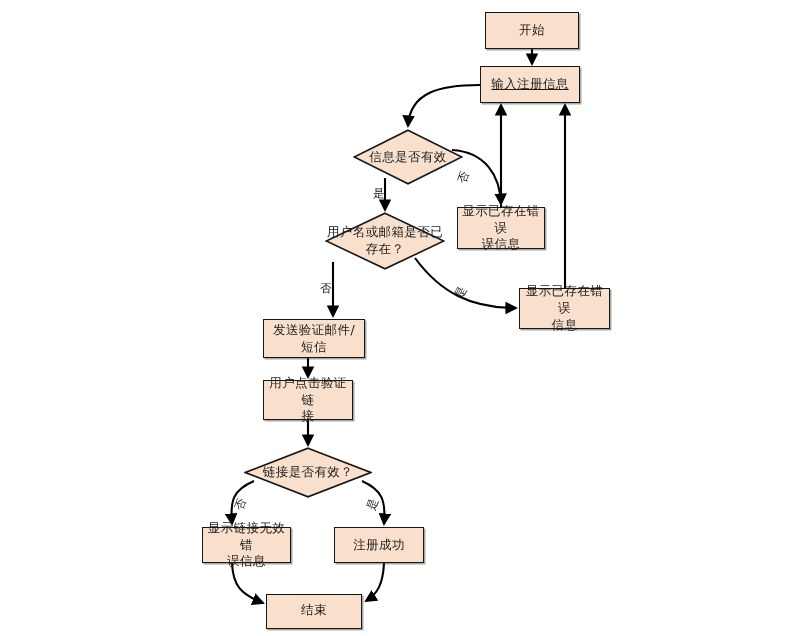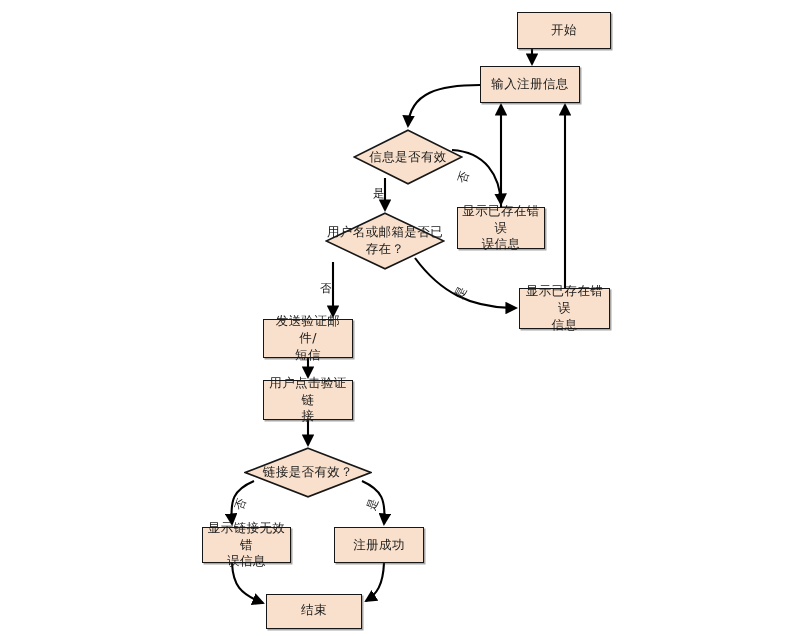--- a/index.html
+++ b/index.html
@@ -95,24 +95,24 @@
       <path d="M 565 288 L 565 105"></path>
       <path d="M 308 358 L 308 377"></path>
       <path d="M 308 420 L 308 445"></path>
       <path d="M 254 481 C 233 490 230 500 232 524"></path>
       <path d="M 362 481 C 382 490 386 500 384 524"></path>
       <path d="M 232 563 C 233 585 240 594 263 603"></path>
       <path d="M 384 563 C 383 585 377 594 366 601"></path>
     </g>
   </svg>
 
-<div class="node process" style="left: 485px; top: 12px; width: 94px; height: 37px; margin-left: 32px;">
+<div class="node process" style="left: 485px; top: 12px; width: 94px; height: 37px;">
       <span class="label">开始</span>
     </div>
-    <div class="node process" style="left: 480px; top: 66px; width: 100px; height: 37px;">
+    <div class="node process" style="left: 480px; top: 66px; width: 100px; height: 37px; text-decoration: underline;">
       <span class="label">输入注册信息</span>
     </div>
     <div class="node decision" style="left: 353px; top: 129px; width: 110px; height: 56px;">
       <svg class="dshape" viewBox="0 0 110 56" preserveAspectRatio="none">
         <polygon points="55,1.2 108.8,28 55,54.8 1.2,28" fill="#f9e0cc" stroke="#171717" stroke-width="1.6"></polygon>
       </svg>
       <span class="label">信息是否有效</span>
     </div>
     <div class="node process" style="left: 457px; top: 207px; width: 88px; height: 42px;">
       <span class="label">显示已存在错误
@@ -122,21 +122,21 @@
       <svg class="dshape" viewBox="0 0 120 58" preserveAspectRatio="none">
         <polygon points="60,1.2 118.8,29 60,56.8 1.2,29" fill="#f9e0cc" stroke="#171717" stroke-width="1.6"></polygon>
       </svg>
       <span class="label">用户名或邮箱是否已
 存在？</span>
     </div>
     <div class="node process" style="left: 519px; top: 288px; width: 91px; height: 41px;">
       <span class="label">显示已存在错误
 信息</span>
     </div>
-    <div class="node process" style="left: 263px; top: 319px; width: 90px; height: 39px;">
+    <div class="node process" style="left: 263px; top: 319px; width: 102px; height: 39px;">
       <span class="label">发送验证邮件/
 短信</span>
     </div>
     <div class="node process" style="left: 263px; top: 380px; width: 90px; height: 40px;">
       <span class="label">用户点击验证链
 接</span>
     </div>
     <div class="node decision" style="left: 244px; top: 447px; width: 128px; height: 51px;">
       <svg class="dshape" viewBox="0 0 128 51" preserveAspectRatio="none">
         <polygon points="64,1.2 126.8,25.5 64,49.8 1.2,25.5" fill="#f9e0cc" stroke="#171717" stroke-width="1.6"></polygon>

